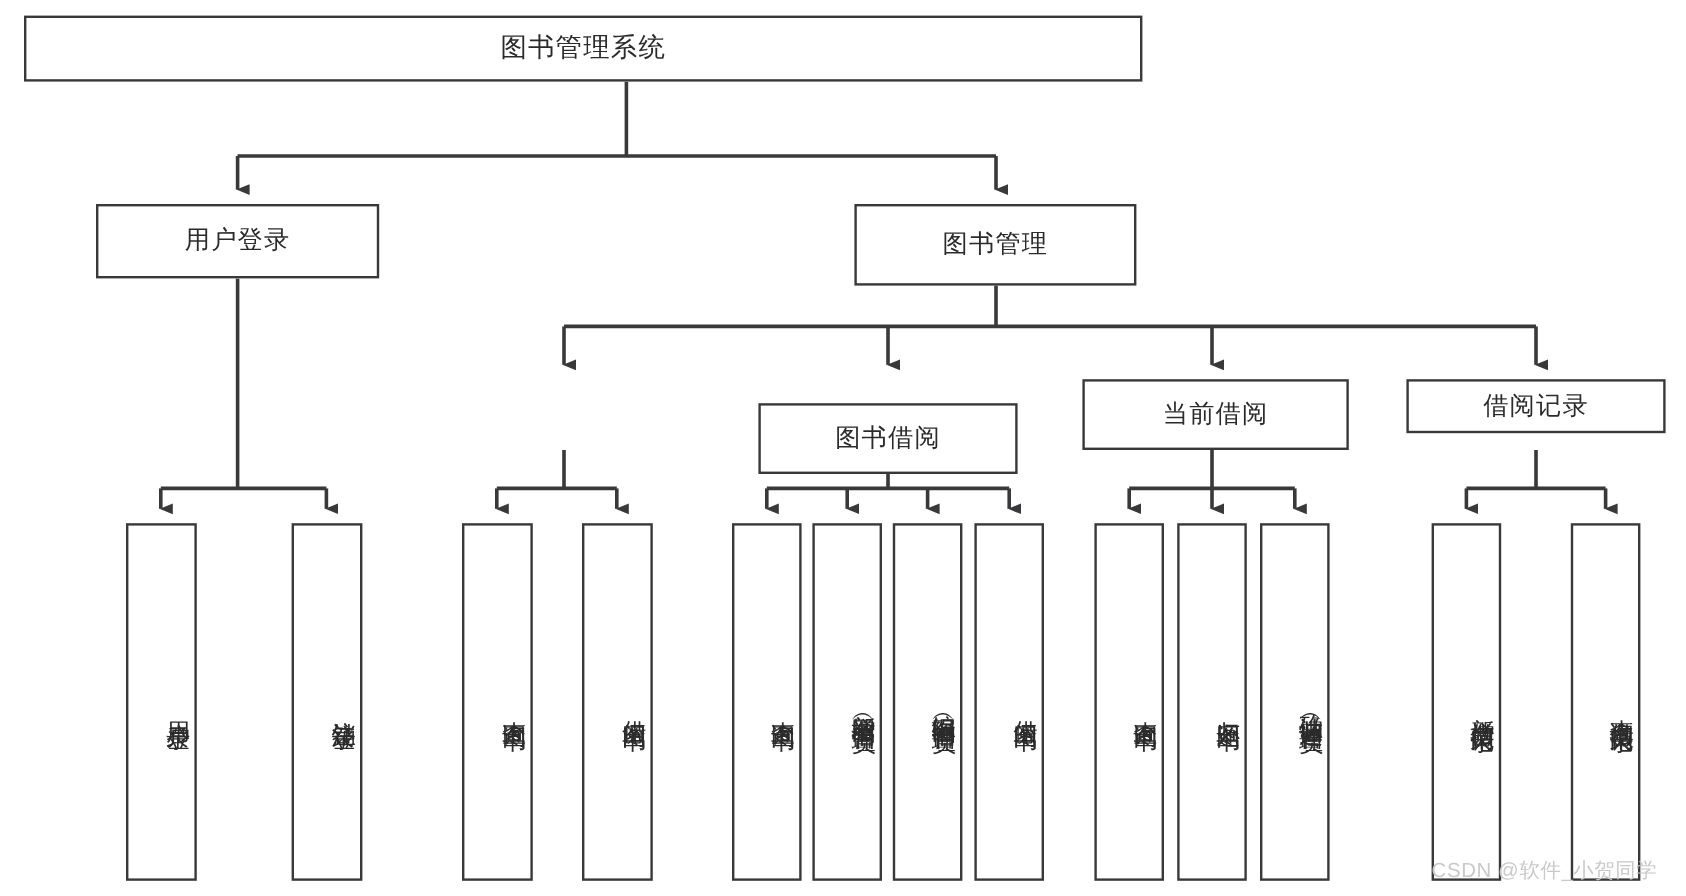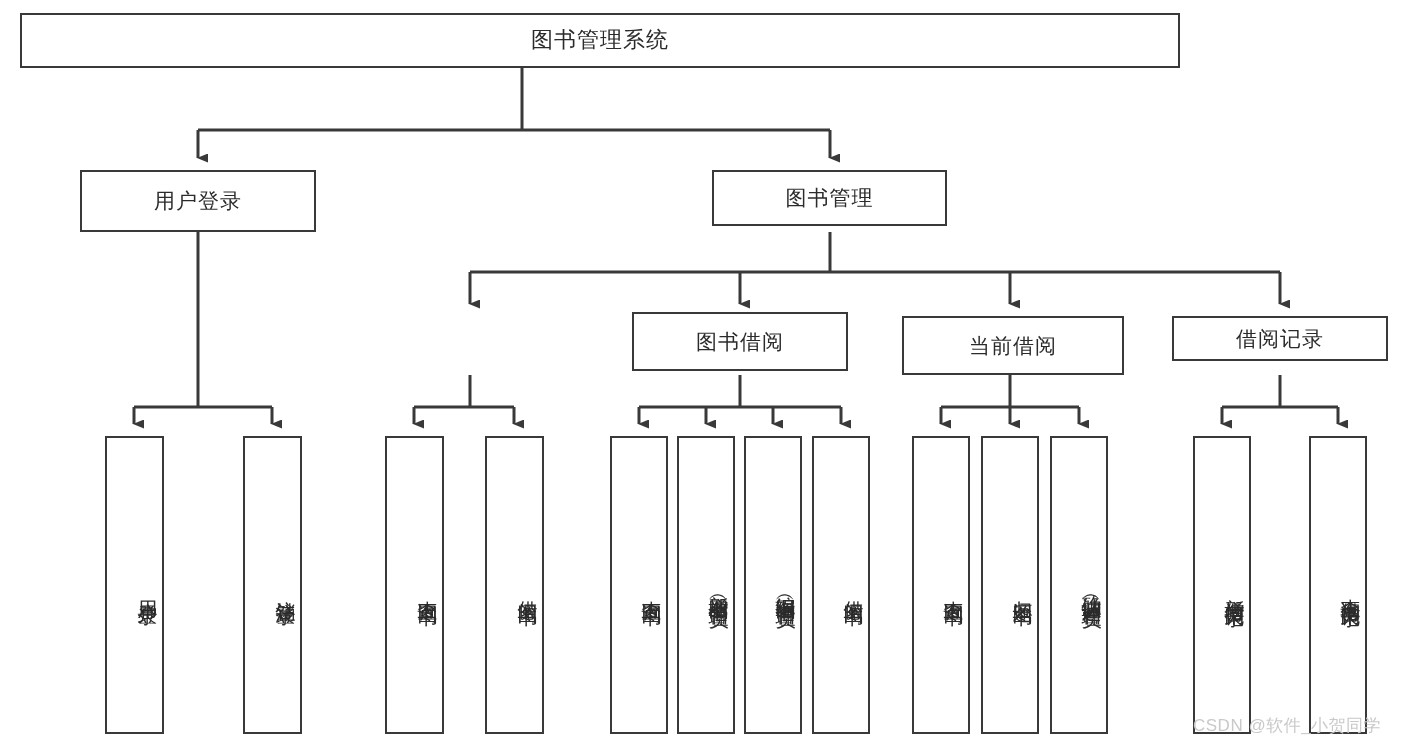--- a/index.html
+++ b/index.html
@@ -120,32 +120,32 @@
       <path d="M1010,407 L1010,424" marker-end="url(#arrow)"></path>
       <path d="M1079,407 L1079,424" marker-end="url(#arrow)"></path>
 
       <path d="M1280,375 L1280,407"></path>
       <path d="M1222,407 L1338,407"></path>
       <path d="M1222,407 L1222,424" marker-end="url(#arrow)"></path>
       <path d="M1338,407 L1338,424" marker-end="url(#arrow)"></path>
     </g>
   </svg>
 
-  <div class="node node-h node-root" style="left:20px; top:13px; width:1160px; height:55px;">
+  <div class="node node-h node-root" style="left:20px; top:13px; width:932px; height:55px;">
     <span>图书管理系统</span>
   </div>
 
   <div class="node node-h" style="left:80px; top:170px; width:236px; height:62px;">
     <span>用户登录</span>
   </div>
-  <div class="node node-h" style="left:712px; top:170px; width:235px; height:56px;">
+  <div class="node node-h" style="left:712px; top:170px; width:235px; height:68px;">
     <span>图书管理</span>
   </div>
 
-  <div class="node node-h" style="left:632px; top:312px; width:216px; height:59px;">
+  <div class="node node-h" style="left:632px; top:336px; width:216px; height:59px;">
     <span>图书借阅</span>
   </div>
   <div class="node node-h" style="left:902px; top:316px; width:222px; height:59px;">
     <span>当前借阅</span>
   </div>
   <div class="node node-h" style="left:1172px; top:316px; width:216px; height:45px;">
     <span>借阅记录</span>
   </div>
 
   <div class="node node-v" style="left:105px; top:436px; width:59px; height:298px;">

